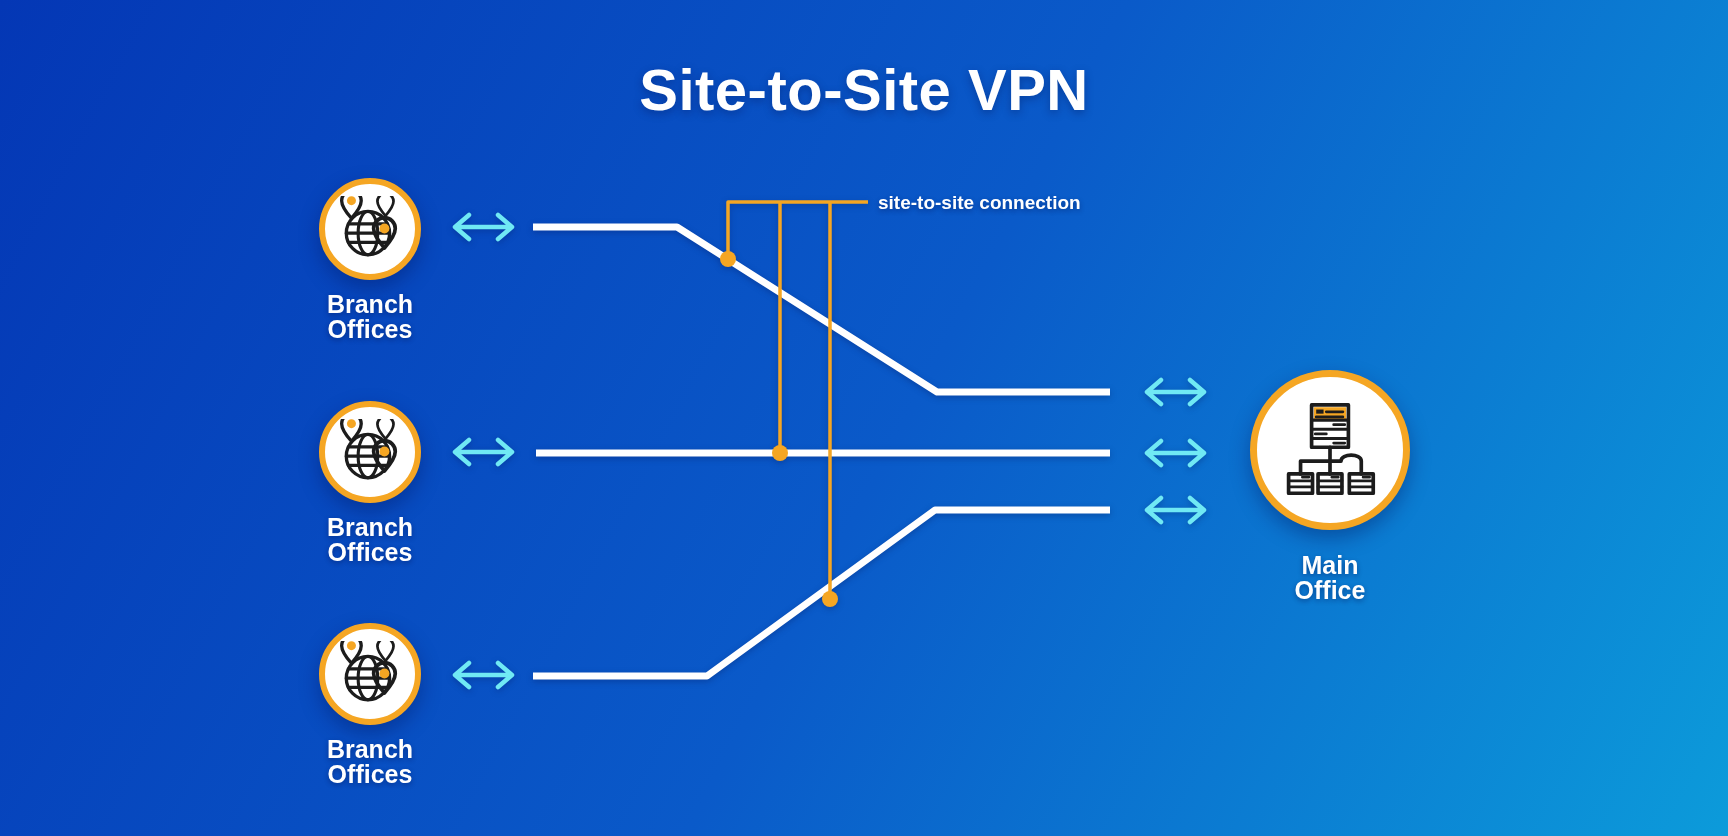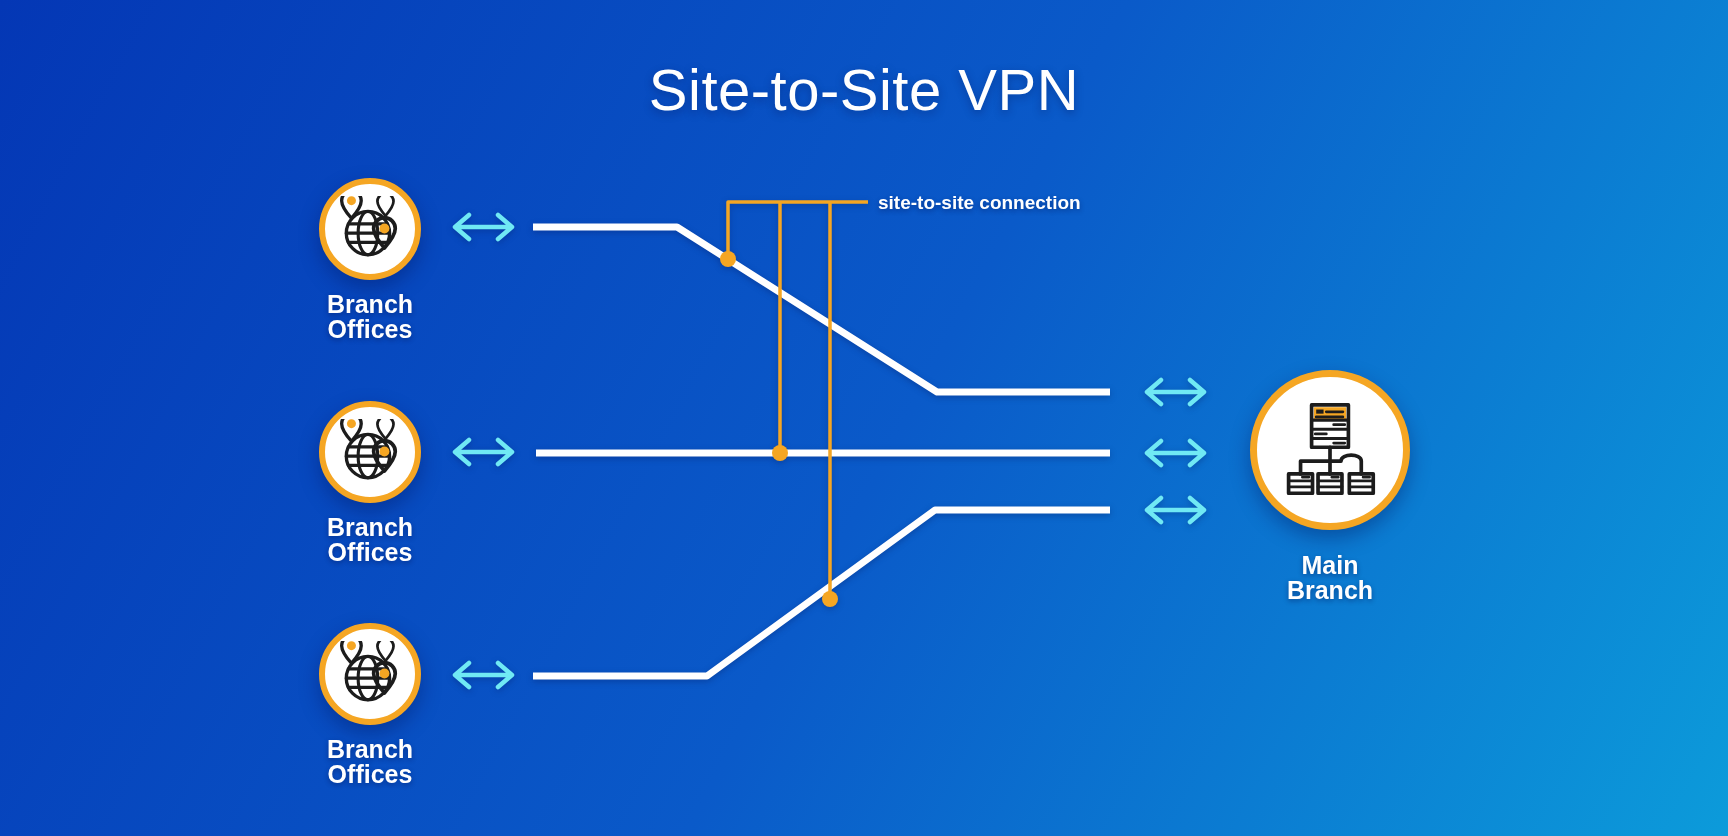--- a/index.html
+++ b/index.html
@@ -9,21 +9,21 @@
   }
   html,body{margin:0;padding:0;}
   body{font-family:"Liberation Sans", sans-serif; background:var(--bg-mid);}
   .stage{
     position:relative; width:1728px; height:836px; overflow:hidden;
     background:linear-gradient(118deg, var(--bg-top) 0%, var(--bg-mid) 52%, var(--bg-bottom) 100%);
   }
   .title{
     position:absolute; left:0; right:0; top:56px; margin:0;
     text-align:center; color:var(--text-white);
-    font-size:58px; font-weight:normal; letter-spacing:0.5px;
+    font-size:58px; font-weight:bold; letter-spacing:0.5px;
     text-shadow:0 3px 8px rgba(3,18,80,.35);
   }
   svg.wires{position:absolute; inset:0; filter:drop-shadow(0 2px 3px rgba(3,18,80,.30));}
   .wire-white{stroke:var(--line-white); stroke-width:7; fill:none; stroke-linejoin:round;}
   .wire-orange{stroke:var(--accent-orange); stroke-width:3.5; fill:none; stroke-linejoin:round;}
   .junction-dot{fill:var(--accent-orange); stroke:none;}
   .dbl-arrow{stroke:var(--arrow-cyan); stroke-width:4.5; fill:none; stroke-linecap:round; stroke-linejoin:round;}
   .node-circle{
     position:absolute; border-radius:50%; background:#ffffff;
     border:6px solid var(--accent-orange); box-sizing:border-box;
@@ -161,17 +161,17 @@
         <rect class="icon-black" x="37" y="78" width="26" height="21" stroke-width="4" fill="#ffffff"></rect>
         <path class="icon-black" stroke-width="3" d="M37,85.5 H63 M37,92 H63 M52,81.5 H59"></path>
       </g>
       <g>
         <rect class="icon-black" x="71" y="78" width="26" height="21" stroke-width="4" fill="#ffffff"></rect>
         <path class="icon-black" stroke-width="3" d="M71,85.5 H97 M71,92 H97 M86,81.5 H93"></path>
       </g>
     </svg>
   </div>
   <div class="node-label" style="left:1250px; top:553px;">Main
-Branch</div>
+Office</div>
 
   <div class="conn-label" style="left:878px; top:203px;">site-to-site connection</div>
 
 </div>
 
 </body></html>

